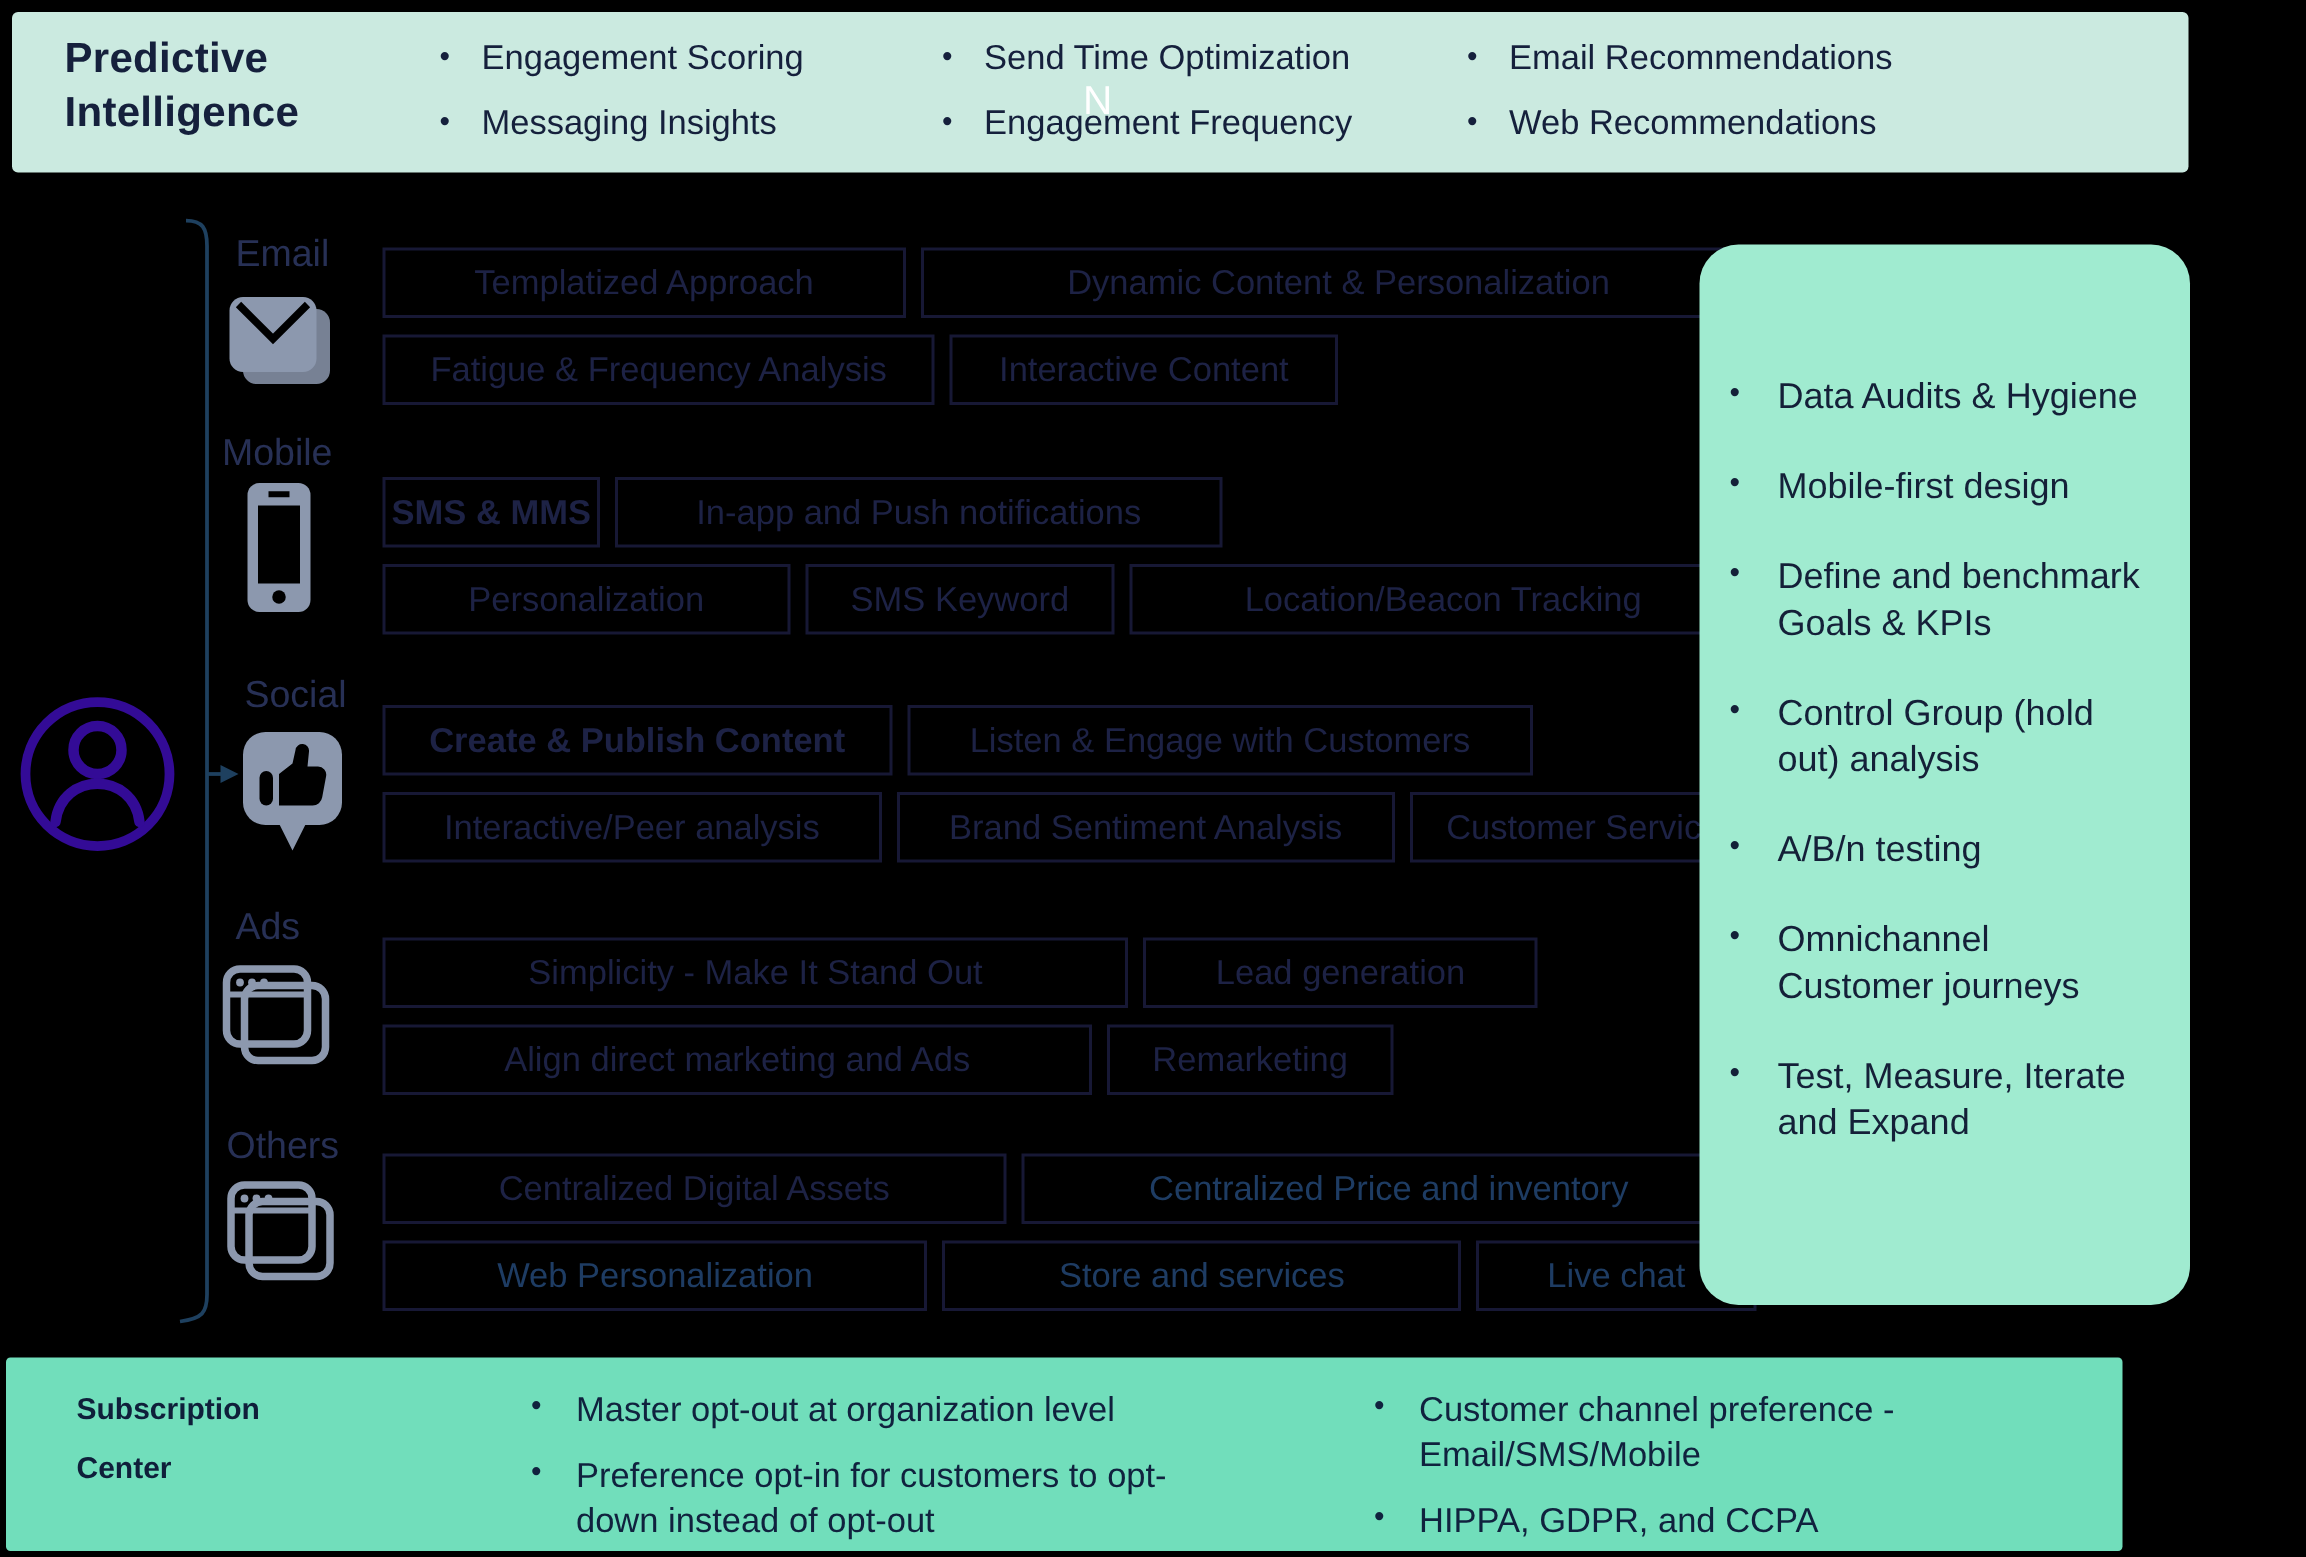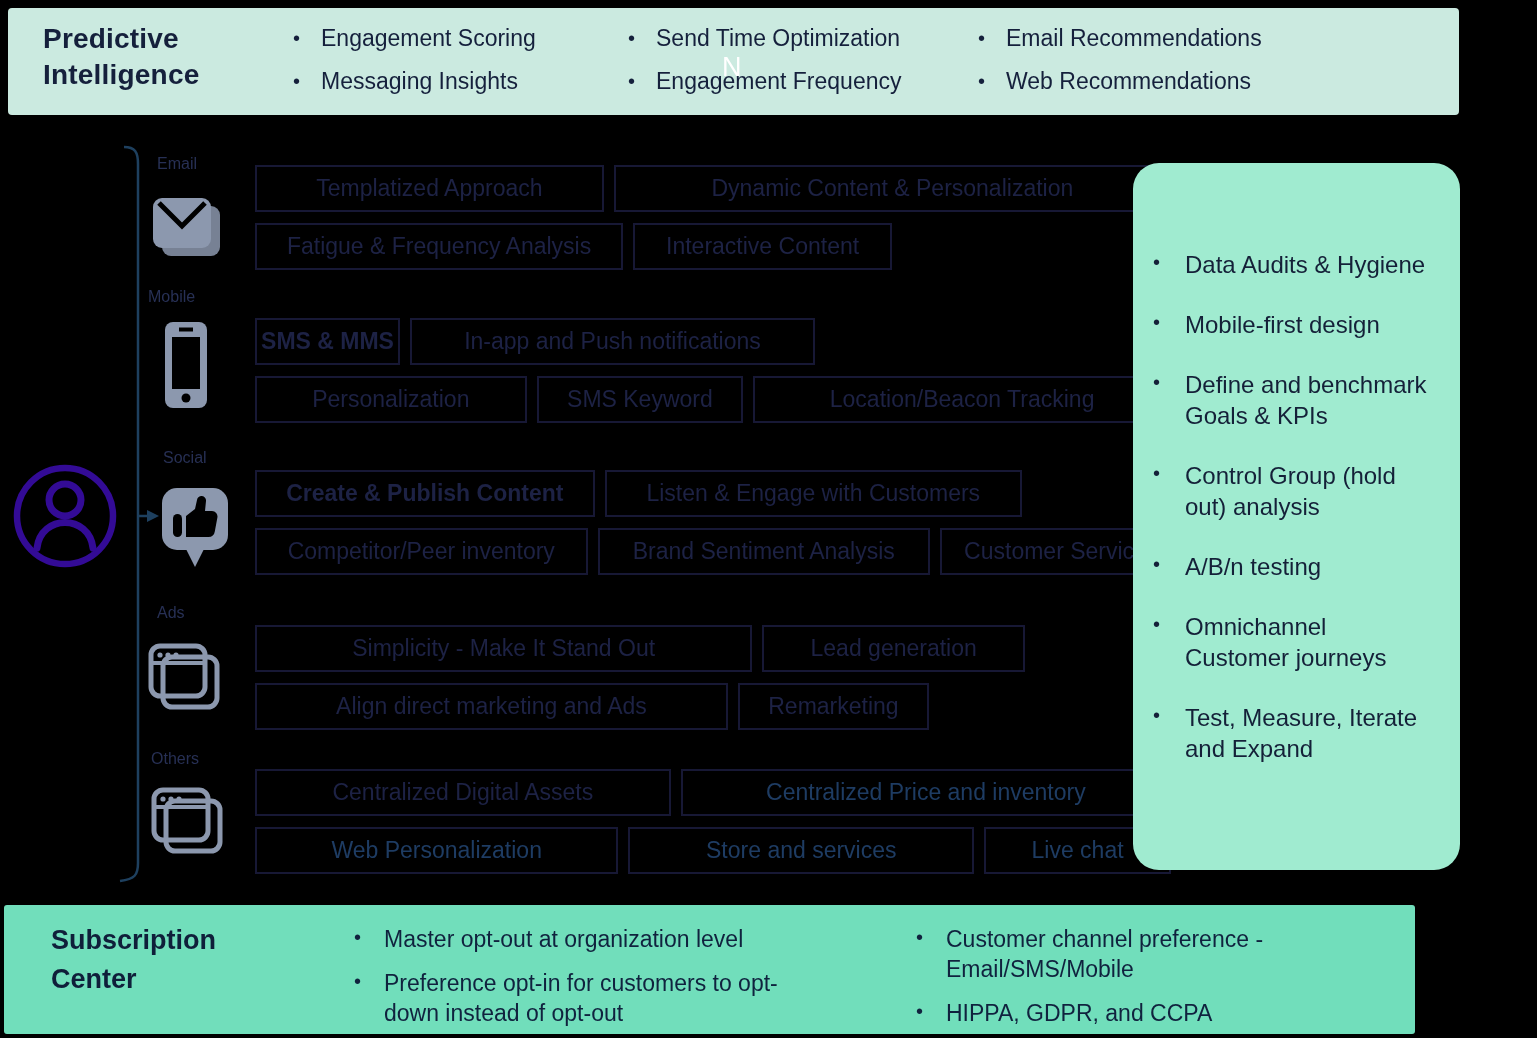--- a/index.html
+++ b/index.html
@@ -31,21 +31,21 @@
   .pi-col:nth-child(1){width:335px;}
   .pi-col:nth-child(2){width:350px;}
   .pi-col:nth-child(3){width:330px;}
   .bullet-item{display:flex;margin-bottom:17px;color:var(--navy);font-size:23px;line-height:26px;}
   .bullet-item .dot{width:28px;flex:0 0 28px;text-align:left;font-size:20px;line-height:26px;}
   .bullet-item .txt{white-space:pre-line;}
   .stray-n{position:absolute;left:714px;top:44px;color:#ffffff;font-size:27px;font-weight:500;}
   
   .connector{position:absolute;left:0;top:0;pointer-events:none;}
   
-  .chan-label{position:absolute;font-size:16px;color:var(--label-navy);font-weight:500;}
+  .chan-label{position:absolute;font-size:25px;color:var(--label-navy);font-weight:500;}
   .chan-icon{position:absolute;}
   .chan-rows{position:absolute;left:255px;width:862px;}
   .row{display:flex;gap:10px;height:47px;margin-bottom:11px;width:916px;box-sizing:border-box;}
   .box{border:2px solid var(--box-border);box-sizing:border-box;display:flex;align-items:center;
     justify-content:center;color:var(--box-text-dim);font-size:23px;font-weight:500;
     padding:0 12px;white-space:nowrap;overflow:hidden;flex-basis:0;}
   .box.bright{color:var(--box-text-bright);}
   #g-email  .chan-label{left:157px;top:155px;}
   #g-email  .chan-icon {left:150px;top:196px;}
   #g-email  .chan-rows {top:165px;}
@@ -69,21 +69,21 @@
   
   .side-panel{position:absolute;left:1133px;top:163px;width:327px;height:707px;
     background:var(--side-panel);border-radius:26px;box-sizing:border-box;padding:86px 14px 0 20px;}
   .side-panel ul{list-style:none;margin:0;padding:0;}
   .side-panel .bullet-item{font-size:24px;line-height:31px;margin-bottom:29px;color:#142038;}
   .side-panel .bullet-item .dot{width:32px;flex:0 0 32px;}
   
   .bottom-banner{position:absolute;left:4px;top:905px;width:1411px;height:129px;
     background:var(--bottom-banner);border-radius:3px;}
   .bottom-banner .banner-title{position:absolute;left:47px;top:16px;margin:0;width:280px;
-    font-size:27px;line-height:39px;font-weight:bold;color:#0f1f3a;}
+    font-size:20px;line-height:39px;font-weight:bold;color:#0f1f3a;}
   .sub-list{list-style:none;margin:0;padding:0;position:absolute;top:19px;}
   #sub-left{left:350px;width:540px;}
   #sub-right{left:912px;width:480px;}
   .sub-list .bullet-item{font-size:23px;line-height:30px;margin-bottom:14px;color:#10223e;}
   .sub-list .bullet-item .dot{width:30px;flex:0 0 30px;}
 </style>
 </head>
 <body>
 
 <div class="stage">
@@ -184,21 +184,21 @@
           <path d="M26 63 L44 63 L35 81 Z" fill="#8c98ae"></path>
           <rect x="13" y="28" width="9" height="23" rx="4.5" fill="#000"></rect>
           <path d="M26 51 V30 l9-7 2-9 a4.5 4.5 0 0 1 9 1 l-1 10 h7 a5.5 5.5 0 0 1 5.4 6.5 l-2.6 14 a6.5 6.5 0 0 1 -6.4 5.5 H26 Z" fill="#000"></path>
         </svg></div>
     <div class="chan-rows">
         <div class="row">
           <div class="box" style="flex-grow: 24; font-weight: bold;">Create &amp; Publish Content</div>
           <div class="box" style="flex-grow: 30;">Listen &amp; Engage with Customers</div>
         </div>
         <div class="row">
-          <div class="box" style="flex-grow: 24;">Competitor/Peer inventory</div>
+          <div class="box" style="flex-grow: 24;">Interactive/Peer analysis</div>
           <div class="box" style="flex-grow: 24;">Brand Sentiment Analysis</div>
           <div class="box" style="flex-grow: 16;">Customer Service</div>
         </div>
       </div>
   </div>
   <div class="chan" id="g-ads">
     <div class="chan-label">Ads</div>
     <div class="chan-icon"><svg width="78" height="74" viewBox="0 0 78 74">
           <rect x="15" y="14" width="54" height="50" rx="9" fill="none" stroke="#8c98ae" stroke-width="5"></rect>
           <rect x="3" y="3" width="54" height="50" rx="9" fill="none" stroke="#8c98ae" stroke-width="5"></rect>

